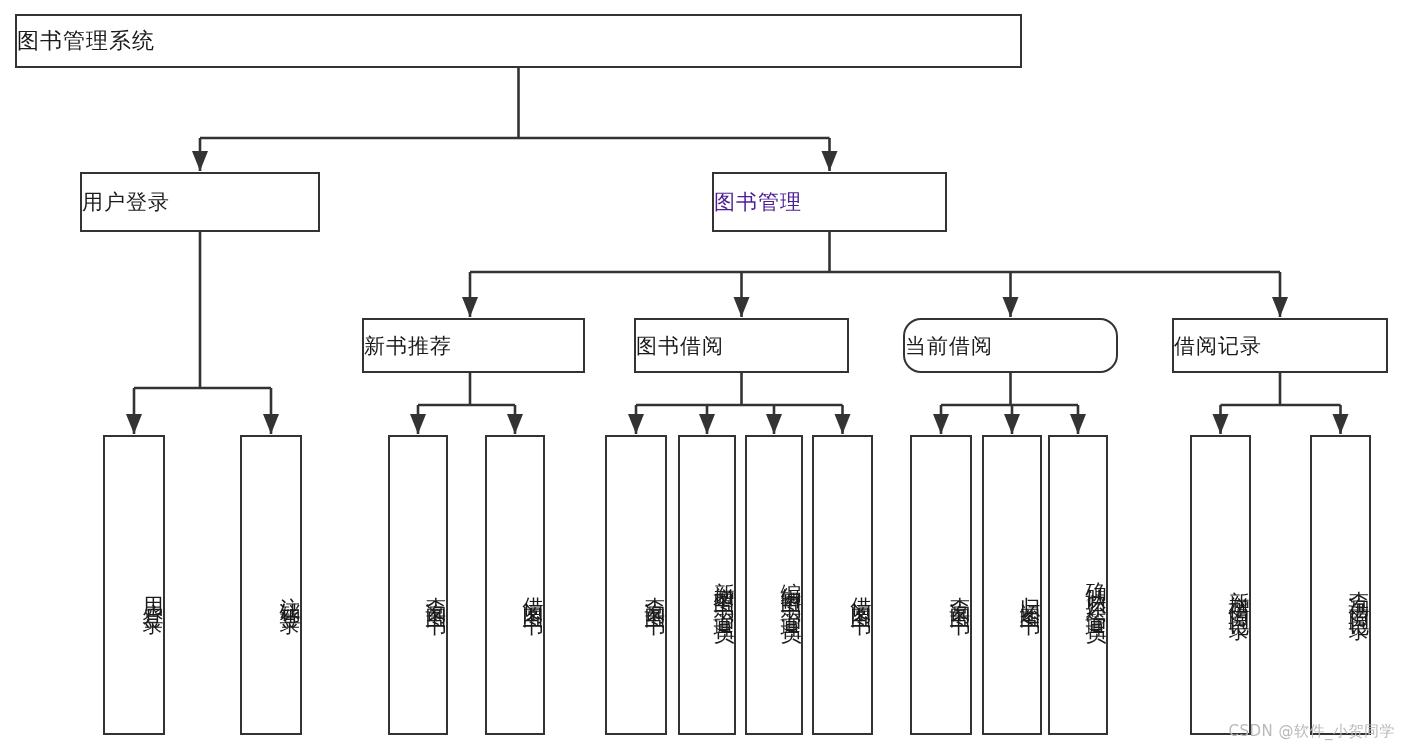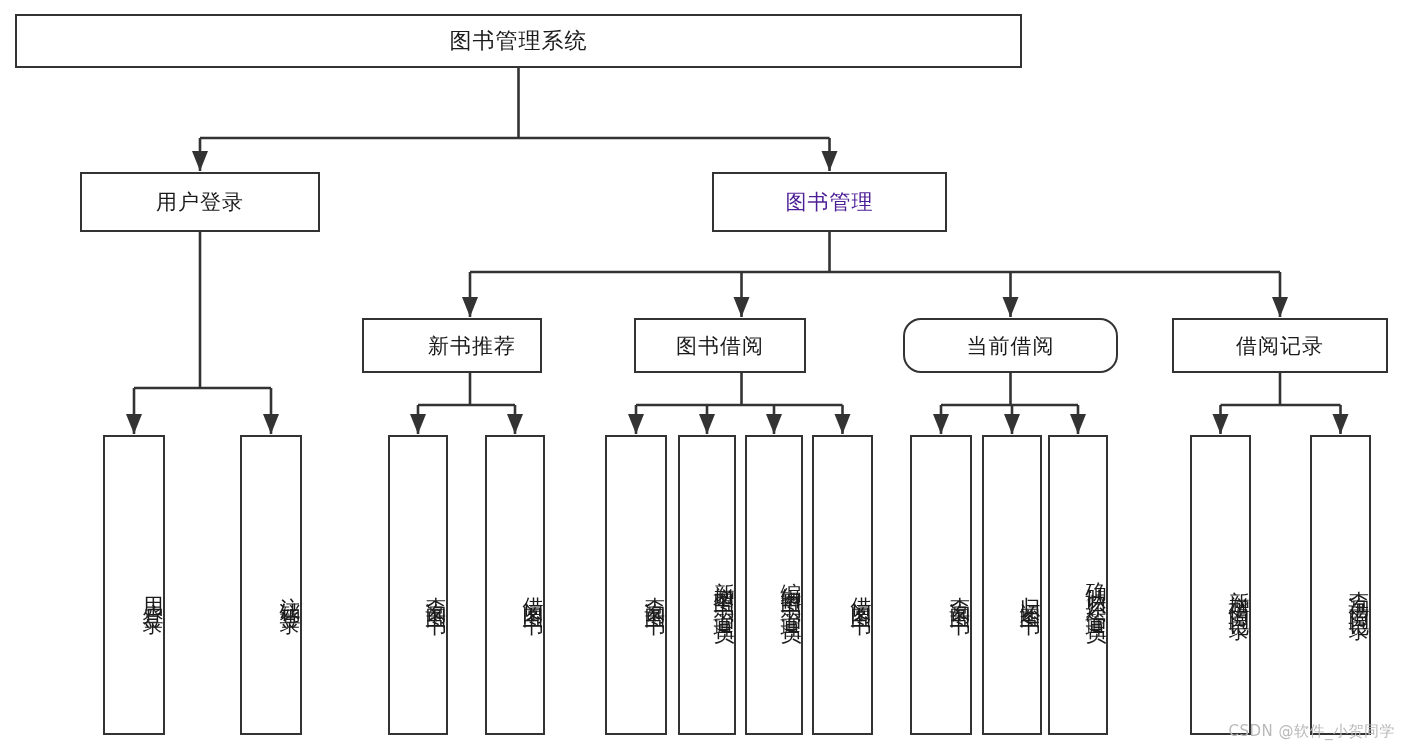--- a/index.html
+++ b/index.html
@@ -10,21 +10,21 @@
   }
   #stage{position:relative;width:1405px;height:747px;background:#fff;}
   svg#wires{position:absolute;left:0;top:0;width:1405px;height:747px;}
   .node{
     position:absolute;
     box-sizing:border-box;
     background:#ffffff;
     border:2px solid #333333;
     display:flex;
     align-items:center;
-    justify-content:center;
+    justify-content:flex-start;
     color:#1b1b1b;
   }
   .node.horiz{font-size:21px;letter-spacing:1px;}
   .node.root{font-size:22px;}
   .node.vert{
     writing-mode:vertical-rl;
     text-orientation:upright;
     font-size:21px;
     letter-spacing:6px;
     padding-top:14px;
@@ -110,24 +110,24 @@
   <div id="nodes">
       <div class="node horiz root" style="left: 15px; top: 14px; width: 1007px; height: 54px; border-color: rgb(51, 51, 51); background: rgb(255, 255, 255); color: rgb(27, 27, 27);">
         <span class="lbl">图书管理系统</span>
       </div>
       <div class="node horiz" style="left: 80px; top: 172px; width: 240px; height: 60px; border-color: rgb(51, 51, 51); background: rgb(255, 255, 255); color: rgb(27, 27, 27);">
         <span class="lbl">用户登录</span>
       </div>
       <div class="node horiz" style="left: 712px; top: 172px; width: 235px; height: 60px; border-color: rgb(51, 51, 51); background: rgb(255, 255, 255); color: #4c1d95;">
         <span class="lbl">图书管理</span>
       </div>
-      <div class="node horiz" style="left: 362px; top: 318px; width: 180px; height: 55px; border-color: rgb(51, 51, 51); background: rgb(255, 255, 255); color: rgb(27, 27, 27); padding-left: 40px;">
+      <div class="node horiz" style="left: 362px; top: 318px; width: 223px; height: 55px; border-color: rgb(51, 51, 51); background: rgb(255, 255, 255); color: rgb(27, 27, 27);">
         <span class="lbl">新书推荐</span>
       </div>
-      <div class="node horiz" style="left: 634px; top: 318px; width: 172px; height: 55px; border-color: rgb(51, 51, 51); background: rgb(255, 255, 255); color: rgb(27, 27, 27);">
+      <div class="node horiz" style="left: 634px; top: 318px; width: 215px; height: 55px; border-color: rgb(51, 51, 51); background: rgb(255, 255, 255); color: rgb(27, 27, 27);">
         <span class="lbl">图书借阅</span>
       </div>
       <div class="node horiz" style="left: 903px; top: 318px; width: 215px; height: 55px; border-color: rgb(51, 51, 51); background: rgb(255, 255, 255); color: rgb(27, 27, 27); border-radius: 18px;">
         <span class="lbl">当前借阅</span>
       </div>
       <div class="node horiz" style="left: 1172px; top: 318px; width: 216px; height: 55px; border-color: rgb(51, 51, 51); background: rgb(255, 255, 255); color: rgb(27, 27, 27);">
         <span class="lbl">借阅记录</span>
       </div>
       <div class="node vert" style="left: 103px; top: 435px; width: 62px; height: 300px; border-color: rgb(51, 51, 51); background: rgb(255, 255, 255); color: rgb(27, 27, 27);">
         <span class="lbl">用户登录</span>

